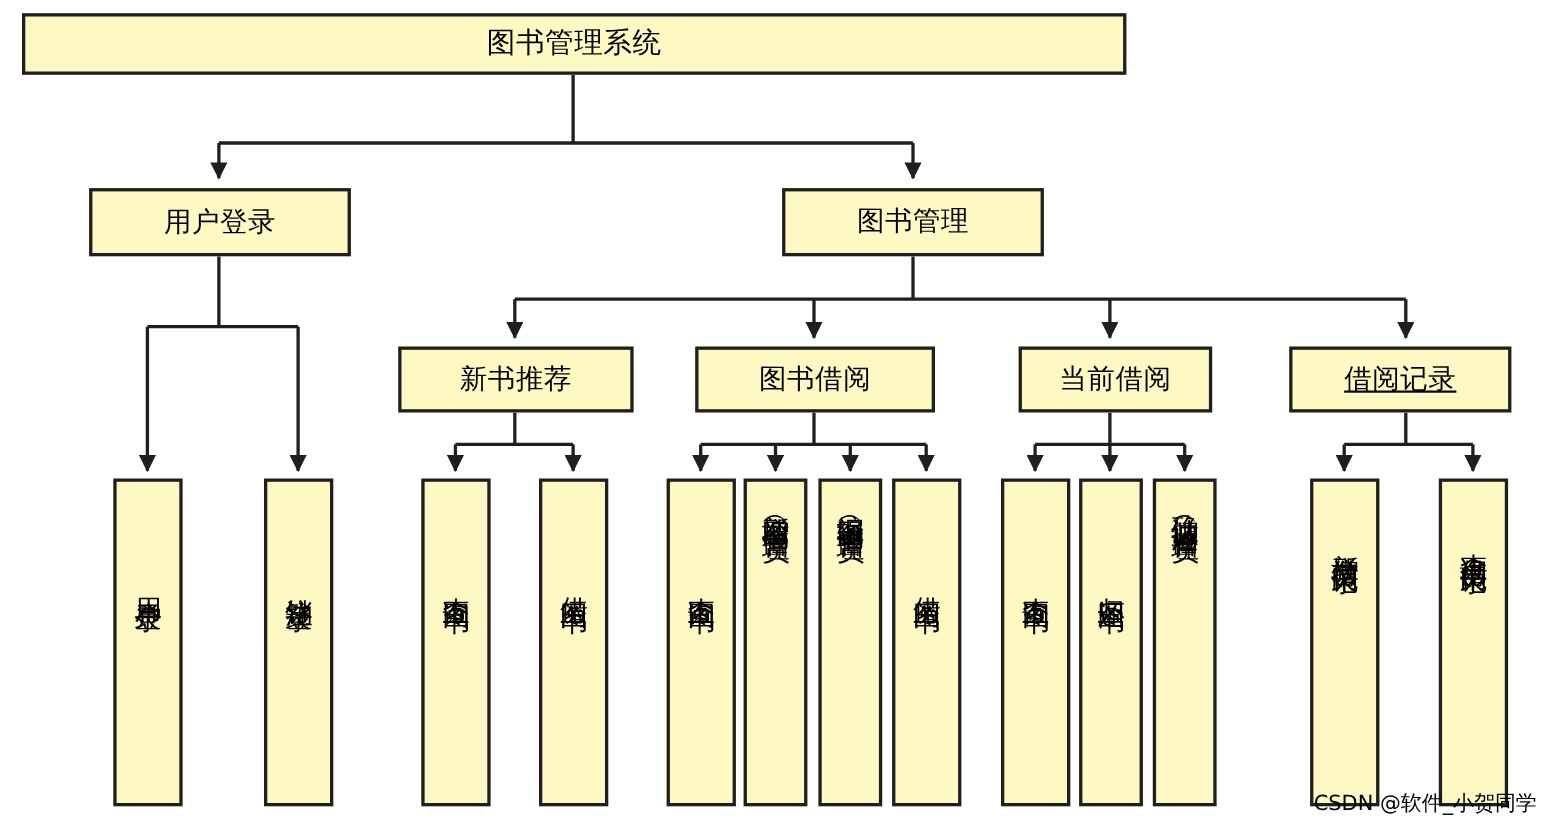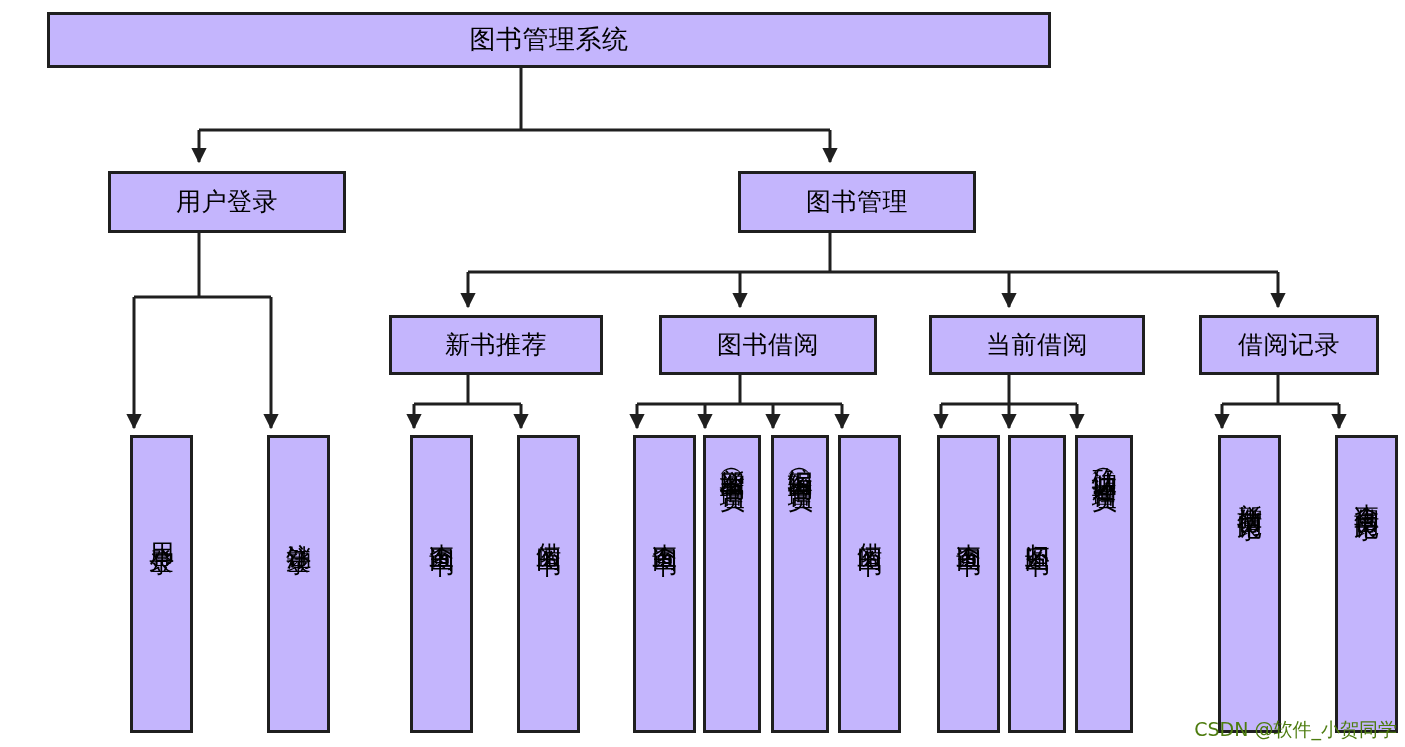--- a/index.html
+++ b/index.html
@@ -19,28 +19,27 @@
     position: absolute;
     left: 0;
     top: 0;
     width: 1405px;
     height: 747px;
     pointer-events: none;
   }
   .node {
     position: absolute;
     box-sizing: border-box;
-    background: #c4b5fd;
+    background: #fef9c3;
     border: 3px solid #1f1f1f;
     display: flex;
     align-items: center;
     justify-content: center;
     color: #000000;
     z-index: 2;
-    margin-left: 27px;
   }
   .node .lbl {
     display: block;
     text-align: center;
     line-height: 1.05;
     letter-spacing: 0.5px;
   }
   
   .node.h .lbl {
     font-size: 25px;
@@ -58,21 +57,21 @@
     font-size: 25px;
     line-height: 1.18;
     letter-spacing: 3px;
     white-space: nowrap;
   }
   #watermark {
     position: absolute;
     right: 8px;
     bottom: 4px;
     font-size: 19px;
-    color: #4d7c0f;
+    color: #000000;
     white-space: nowrap;
     z-index: 5;
     font-family: "DejaVu Sans", "Liberation Sans", sans-serif;
   }
 </style>
 </head>
 <body>
 
 <div id="canvas">
 
@@ -137,24 +136,24 @@
   <div class="node h" style="left:711px; top:171px; width:238px; height:62px;font-family:Liberation Serif, serif;">
     <span class="lbl">图书管理</span>
   </div>
 
   <div class="node h" style="left:632px; top:315px; width:218px; height:60px;">
     <span class="lbl">图书借阅</span>
   </div>
   <div class="node h" style="left:362px; top:315px; width:214px; height:60px;">
     <span class="lbl">新书推荐</span>
   </div>
-  <div class="node h" style="left:902px; top:315px; width:216px; height:60px;">
+  <div class="node h" style="left:926px; top:315px; width:176px; height:60px;">
     <span class="lbl">当前借阅</span>
   </div>
-  <div class="node h" style="left:1172px; top:315px; width:180px; height:60px;">
+  <div class="node h" style="left:1172px; top:315px; width:202px; height:60px;text-decoration:underline;">
     <span class="lbl">借阅记录</span>
   </div>
 
   <div class="node v" style="left:103px; top:435px; width:63px; height:298px; padding-top:85px;">
     <span class="lbl">用户登录</span>
   </div>
   <div class="node v" style="left:240px; top:435px; width:63px; height:298px; padding-top:85px;">
     <span class="lbl">注销登录</span>
   </div>
 

